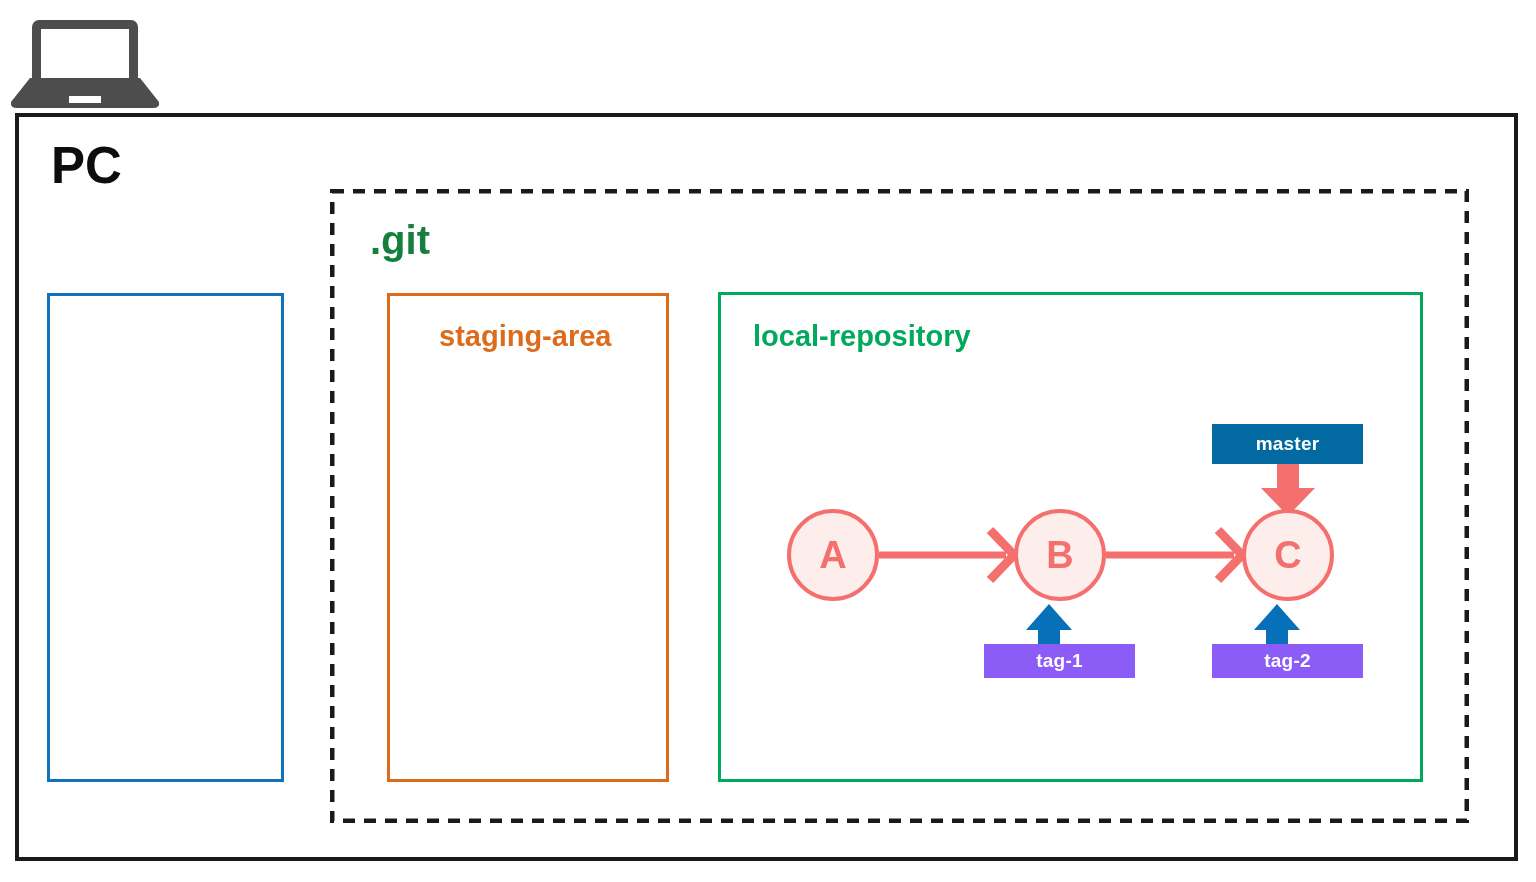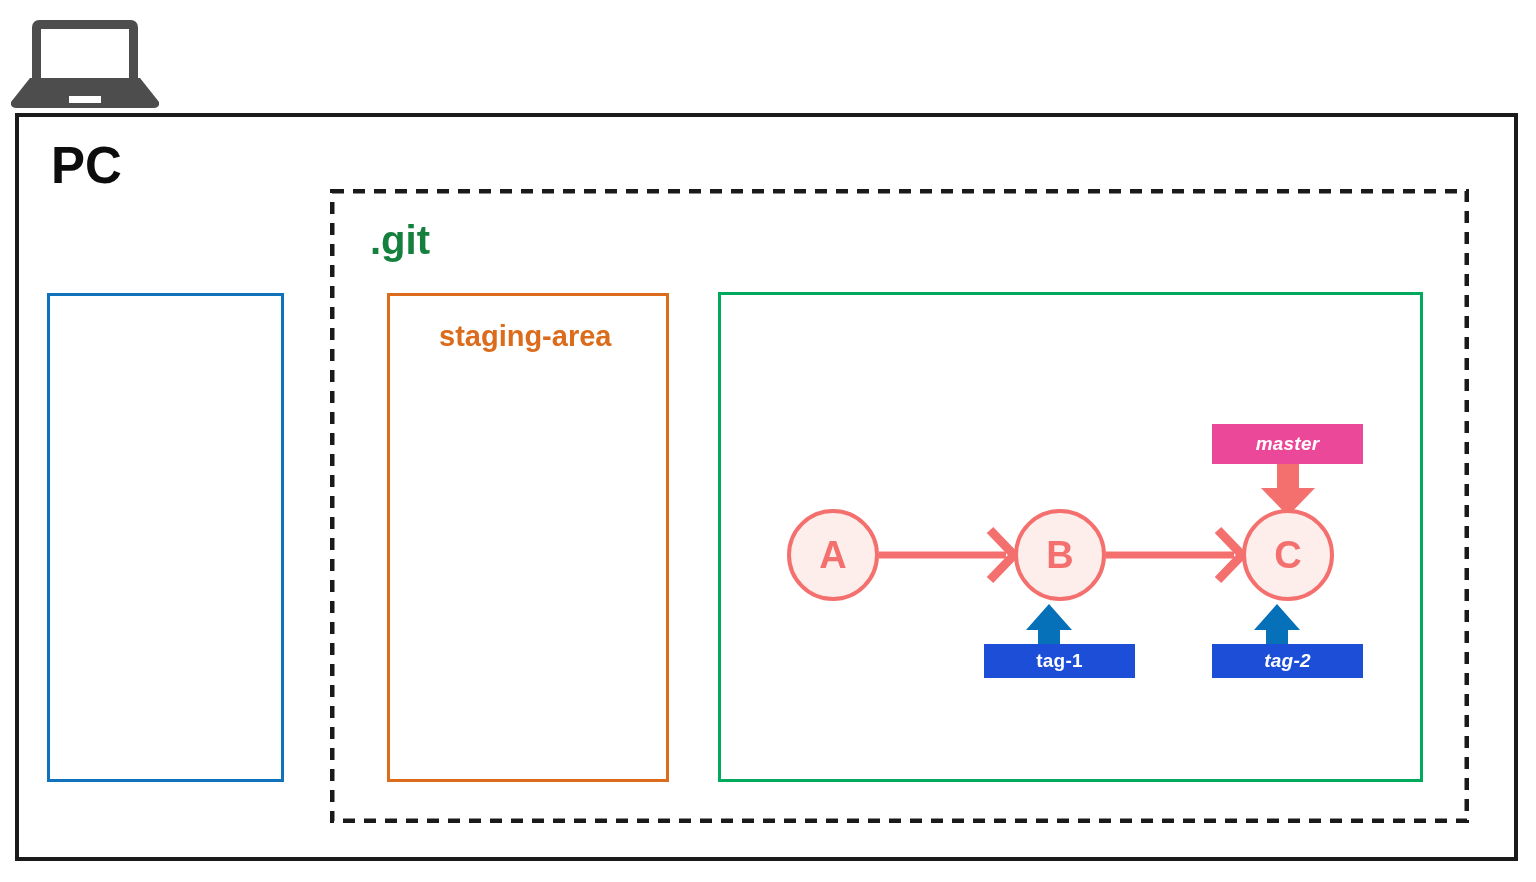--- a/index.html
+++ b/index.html
@@ -37,22 +37,22 @@
   #local-repository-label{left:753px;top:320px;color:#00A95C;}
 
   
   #commit-graph{position:absolute;left:718px;top:292px;width:705px;height:490px;}
 
   .commit-label{position:absolute;font-size:38px;font-weight:bold;color:#F4706E;
                 width:100px;text-align:center;line-height:1;}
 
   .ref-box{position:absolute;box-sizing:border-box;display:flex;align-items:center;
            justify-content:center;color:#ffffff;font-size:19px;font-weight:bold;letter-spacing:.2px;}
-  .ref-master{background:#ec4899;font-style:italic;}
-  .ref-tag{background:#1d4ed8;}
+  .ref-master{background:#0369a1;}
+  .ref-tag{background:#8b5cf6;}
 </style>
 </head>
 <body>
 
 <div class="stage">
 
   <svg id="laptop-icon" viewBox="0 0 150 92">
     <rect x="22" y="4" width="106" height="70" rx="7" ry="7" fill="#4d4d4d"></rect>
     <rect x="31" y="13" width="88" height="52" fill="#ffffff"></rect>
     <path d="M20 62 L130 62 L149 86 Q150 92 143 92 L7 92 Q0 92 1 86 Z" fill="#4d4d4d"></path>
@@ -66,20 +66,21 @@
     <rect x="2" y="2" width="1135" height="630" fill="none" stroke="#1a1a1a" stroke-width="5" stroke-dasharray="12 9"></rect>
   </svg>
   <div id="git-title">.git</div>
 
   <div class="panel" id="working-directory-box"></div>
 
   <div class="panel" id="staging-area-box"></div>
   <div class="panel-label" id="staging-area-label">staging-area</div>
 
   <div class="panel" id="local-repository-box"></div>
+  <div class="panel-label" id="local-repository-label">local-repository</div>
 
   <div id="commit-graph">
 
     <svg width="705" height="490" viewBox="0 0 705 490" style="position:absolute;left:0;top:0;">
 
       <g>
         <line x1="161" y1="263" x2="288" y2="263" stroke="#F4706E" stroke-width="7"></line>
         <polyline points="272,238 296,263 272,288" fill="none" stroke="#F4706E" stroke-width="9" stroke-linecap="butt" stroke-linejoin="miter"></polyline>
       </g>
 
@@ -100,16 +101,16 @@
     </svg>
 
     <div class="commit-label" style="left:65px;top:244px;">A</div>
     <div class="commit-label" style="left:292px;top:244px;">B</div>
     <div class="commit-label" style="left:520px;top:244px;">C</div>
 
     <div class="ref-box ref-master" style="left:494px;top:132px;width:151px;height:40px;">master</div>
 
     <div class="ref-box ref-tag" style="left:266px;top:352px;width:151px;height:34px;">tag-1</div>
 
-    <div class="ref-box ref-tag" style="left:494px;top:352px;width:151px;height:34px;font-style:italic;">tag-2</div>
+    <div class="ref-box ref-tag" style="left:494px;top:352px;width:151px;height:34px;">tag-2</div>
   </div>
 
 </div>
 
 </body></html>

